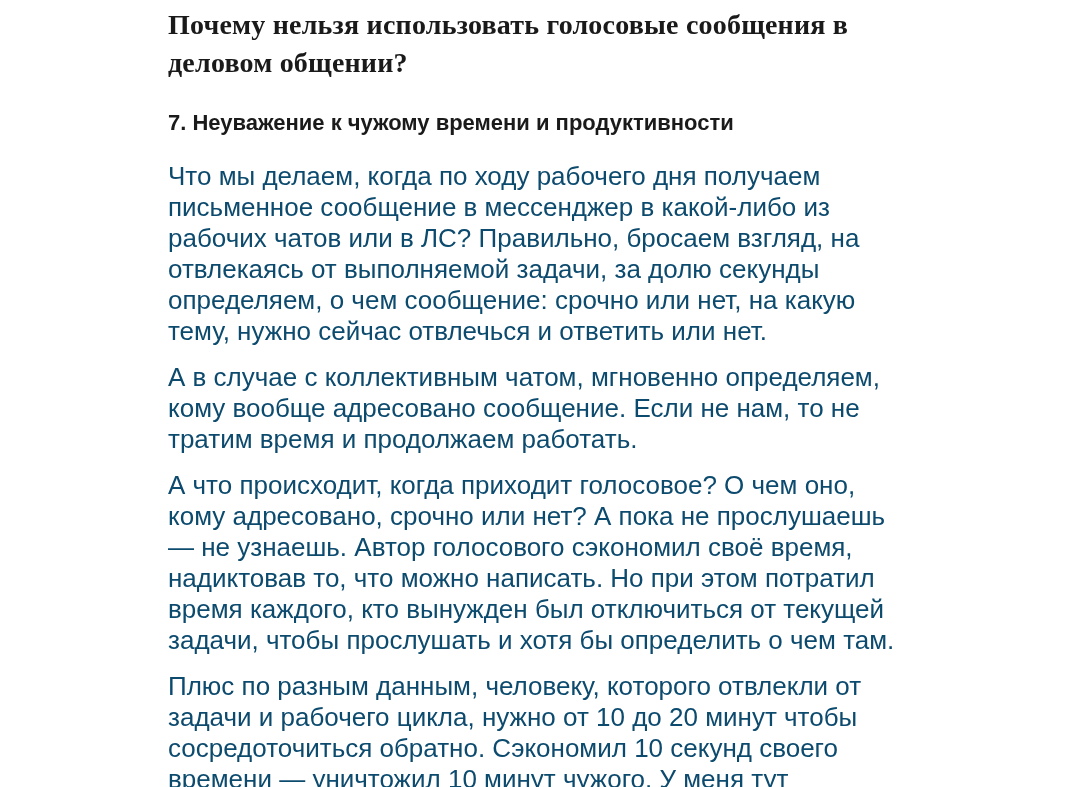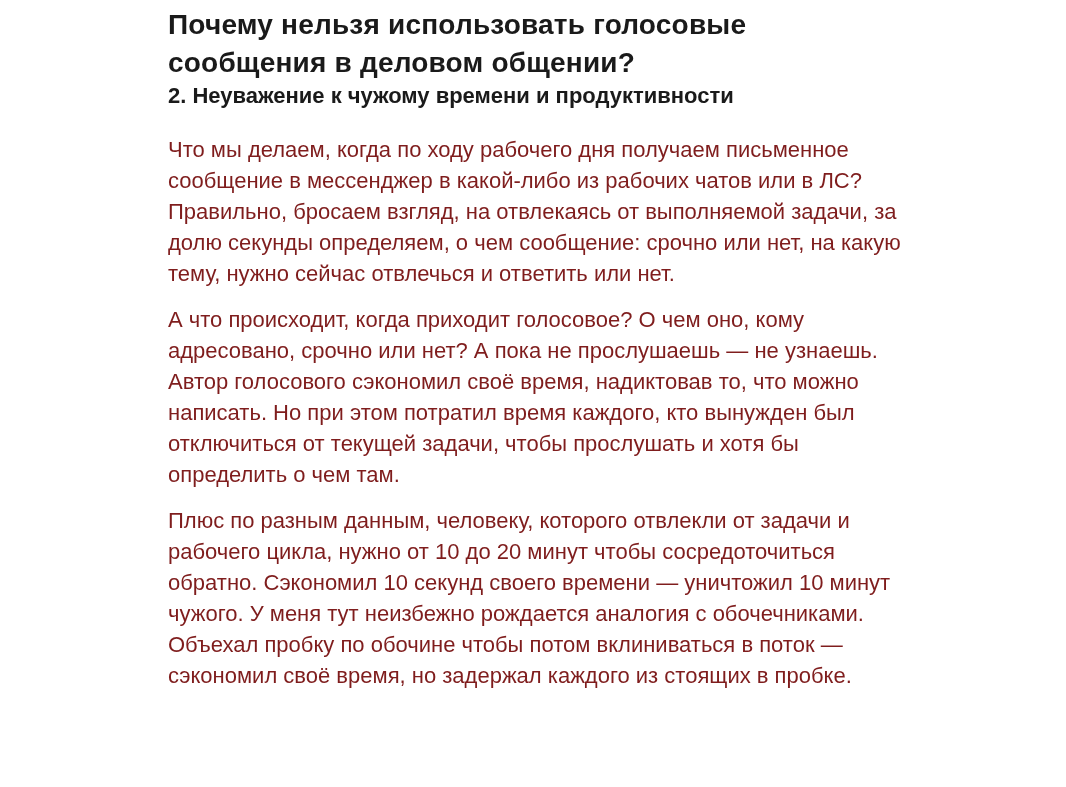--- a/index.html
+++ b/index.html
@@ -15,42 +15,45 @@
   }
   .article {
     width: 742px;
   }
   .article-title {
     font-size: 28px;
     line-height: 38px;
     font-weight: 700;
     color: #1a1a1a;
     letter-spacing: 0.2px;
+    margin-bottom: 27px;
+    font-family: Liberation Serif, serif;
   }
   .section-heading {
     font-size: 22px;
     line-height: 28px;
     font-weight: 700;
     color: #1a1a1a;
     margin-bottom: 24px;
   }
   .article p {
-    font-size: 22px;
+    font-size: 26px;
     line-height: 31px;
-    color: #7f1d1d;
+    color: #0c4a6e;
     margin-bottom: 15px;
   }
   .article p:last-child {
     margin-bottom: 12px;
   }
 </style>
 </head>
 <body>
 
 <div class="page">
   <article class="article">
     <h1 class="article-title">Почему нельзя использовать голосовые сообщения в деловом общении?</h1>
-    <h2 class="section-heading">2. Неуважение к чужому времени и продуктивности</h2>
+    <h2 class="section-heading">7. Неуважение к чужому времени и продуктивности</h2>
     <p>Что мы делаем, когда по ходу рабочего дня получаем письменное сообщение в мессенджер в какой-либо из рабочих чатов или в ЛС? Правильно, бросаем взгляд, на отвлекаясь от выполняемой задачи, за долю секунды определяем, о чем сообщение: срочно или нет, на какую тему, нужно сейчас отвлечься и ответить или нет.</p>
+    <p>А в случае с коллективным чатом, мгновенно определяем, кому вообще адресовано сообщение. Если не нам, то не тратим время и продолжаем работать.</p>
     <p>А что происходит, когда приходит голосовое? О чем оно, кому адресовано, срочно или нет? А пока не прослушаешь — не узнаешь. Автор голосового сэкономил своё время, надиктовав то, что можно написать. Но при этом потратил время каждого, кто вынужден был отключиться от текущей задачи, чтобы прослушать и хотя бы определить о чем там.</p>
     <p>Плюс по разным данным, человеку, которого отвлекли от задачи и рабочего цикла, нужно от 10 до 20 минут чтобы сосредоточиться обратно. Сэкономил 10 секунд своего времени — уничтожил 10 минут чужого. У меня тут неизбежно рождается аналогия с обочечниками. Объехал пробку по обочине чтобы потом вклиниваться в поток — сэкономил своё время, но задержал каждого из стоящих в пробке.</p>
   </article>
 </div>
 
 </body></html>

